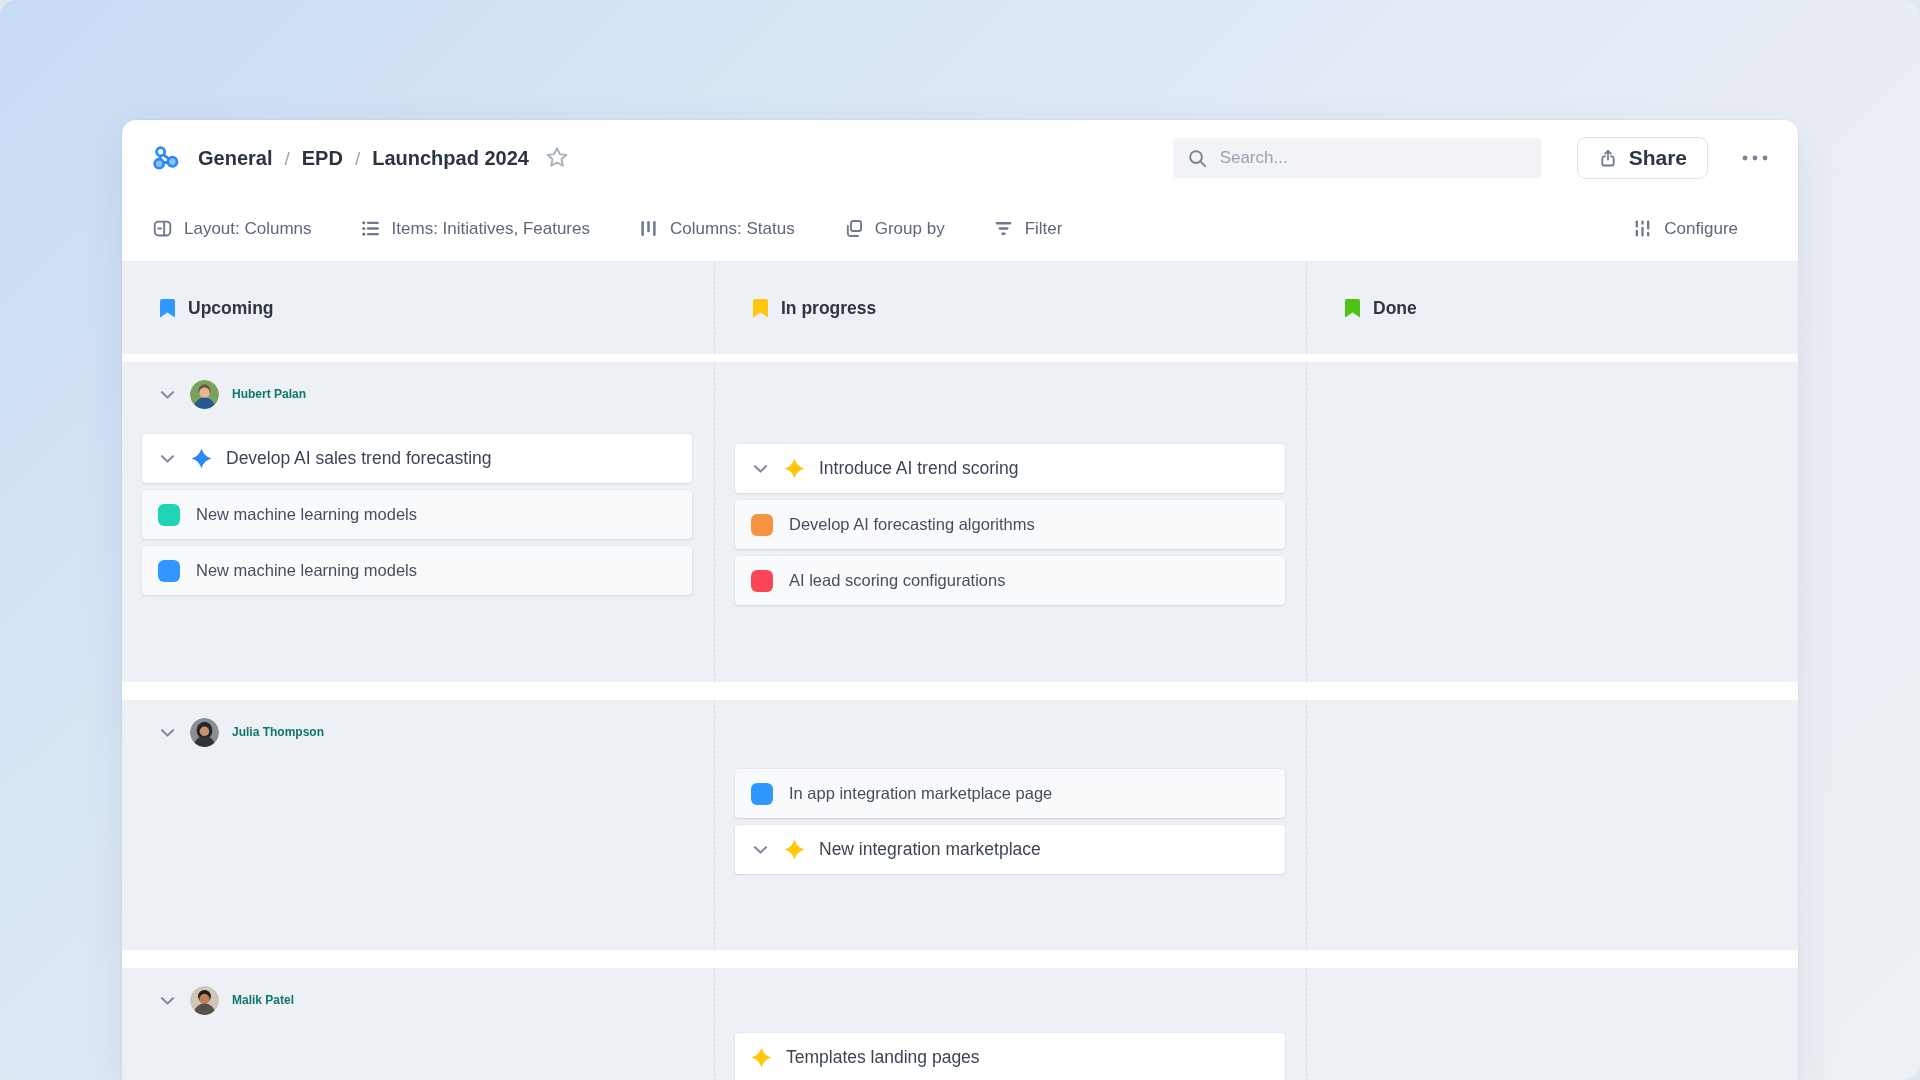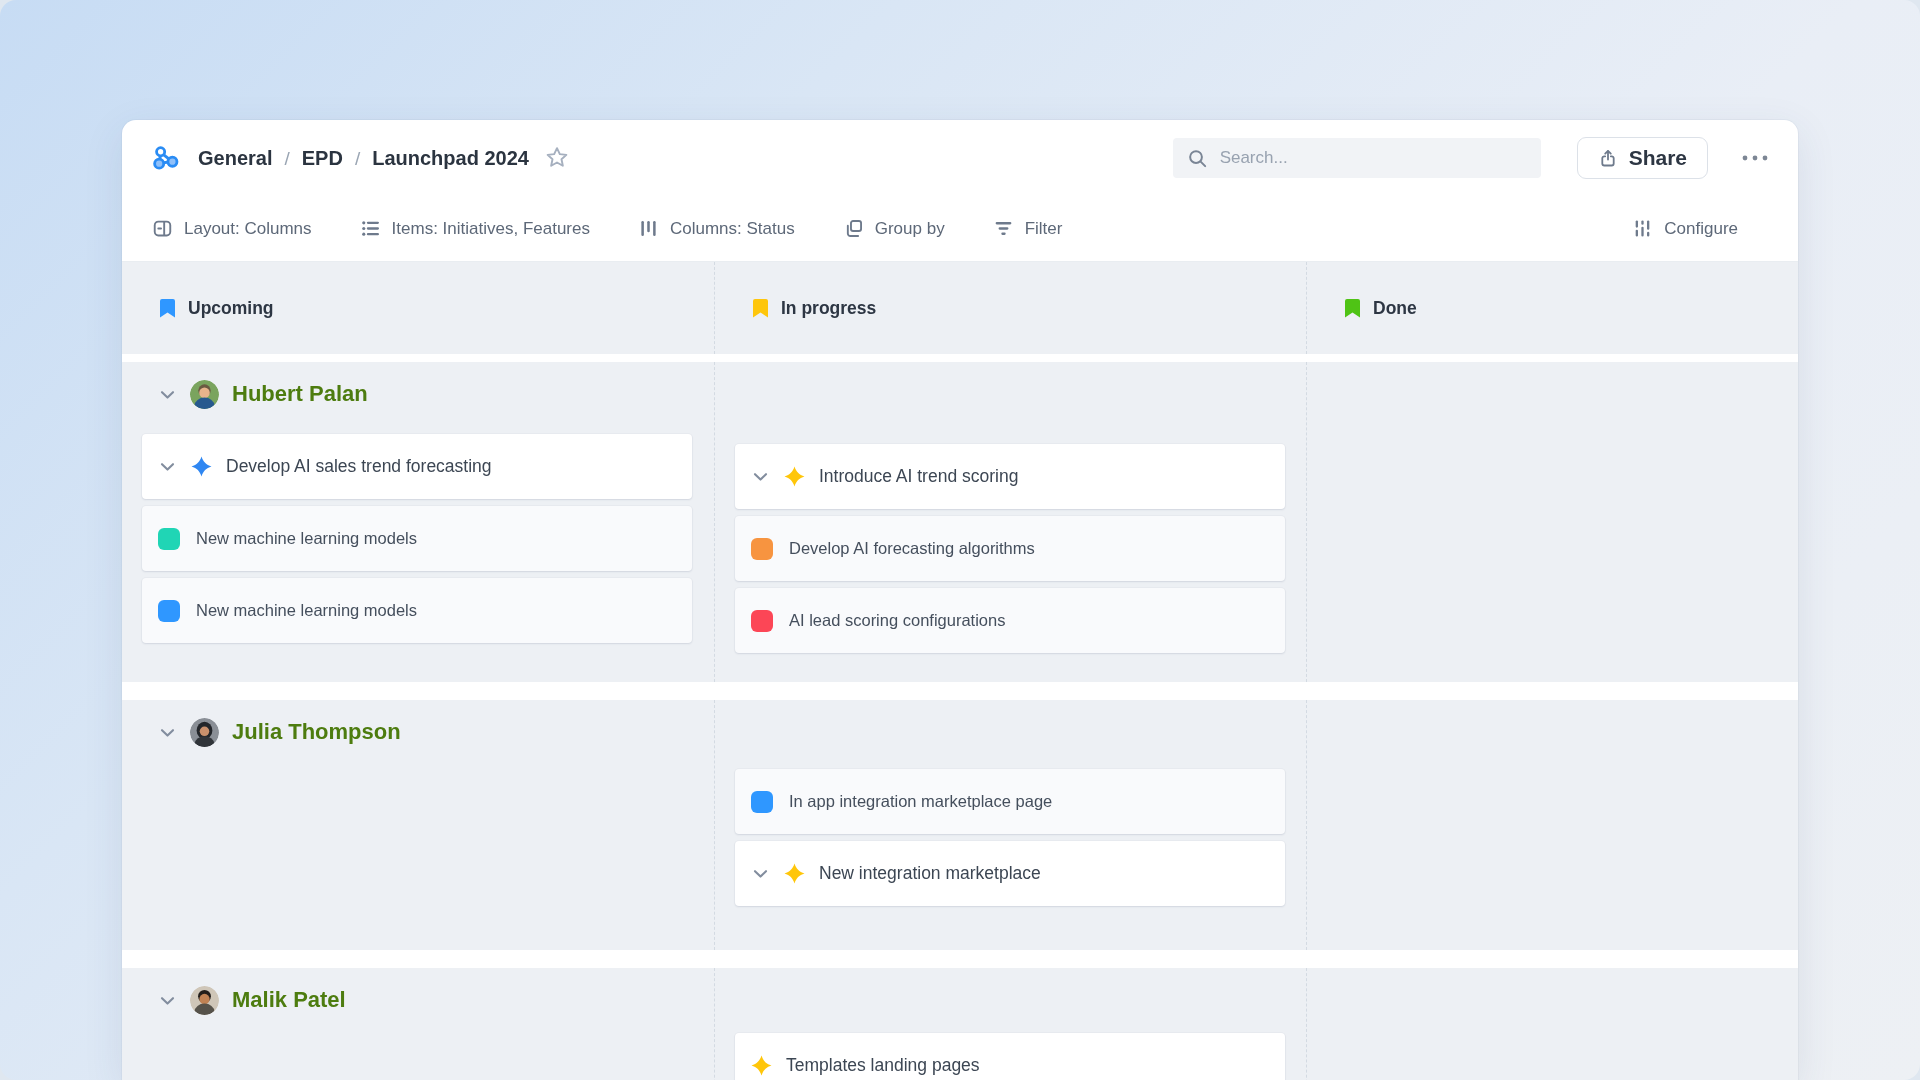--- a/index.html
+++ b/index.html
@@ -57,25 +57,25 @@
   .gap{background:#ffffff;flex:0 0 auto;}
   .gap.sm{height:8px;}
   .gap.lg{height:18px;}
   .band{height:92px;flex:0 0 auto;}
   .band .col-head{display:flex;align-items:center;gap:13px;padding:0 0 0 38px;height:100%;
     font-size:17.5px;font-weight:700;color:#2d3643;}
   .grp1{height:320px;flex:0 0 auto;}
   .grp2{height:250px;flex:0 0 auto;}
   .grp3{flex:1 1 auto;}
   .grp-head{display:flex;align-items:center;gap:13px;padding:16px 0 0 36px;height:32px;
-    font-size:22px;font-weight:700;color:#4d7c0f;cursor:pointer;text-align:center;}
+    font-size:12px;font-weight:700;color:#0f766e;cursor:pointer;text-align:center;}
   .avatar{width:29px;height:29px;border-radius:50%;overflow:hidden;flex:0 0 auto;}
   .cards{margin:24px 0 0 20px;width:550px;display:flex;flex-direction:column;gap:7px;}
   .card{
-    height:49px;border-radius:4px;display:flex;align-items:center;padding:8px 16px;gap:14px;
+    height:49px;border-radius:4px;display:flex;align-items:center;padding:0 16px;gap:14px;
     box-shadow:0 1px 2px rgba(23,43,77,.10),0 0 0 1px rgba(23,43,77,.025);cursor:pointer;
   }
   .card.initiative{background:#ffffff;font-size:17.5px;color:#3c4653;}
   .card.feature{background:#f9fafc;font-size:16.5px;color:#454f5d;gap:16px;}
   .swatch{width:22px;height:22px;border-radius:6px;flex:0 0 auto;}
   .chev{display:flex;align-items:center;flex:0 0 auto;}
   .icn{display:flex;align-items:center;flex:0 0 auto;}
   .card-title{white-space:nowrap;overflow:hidden;text-overflow:ellipsis;}
 </style>
 </head>

